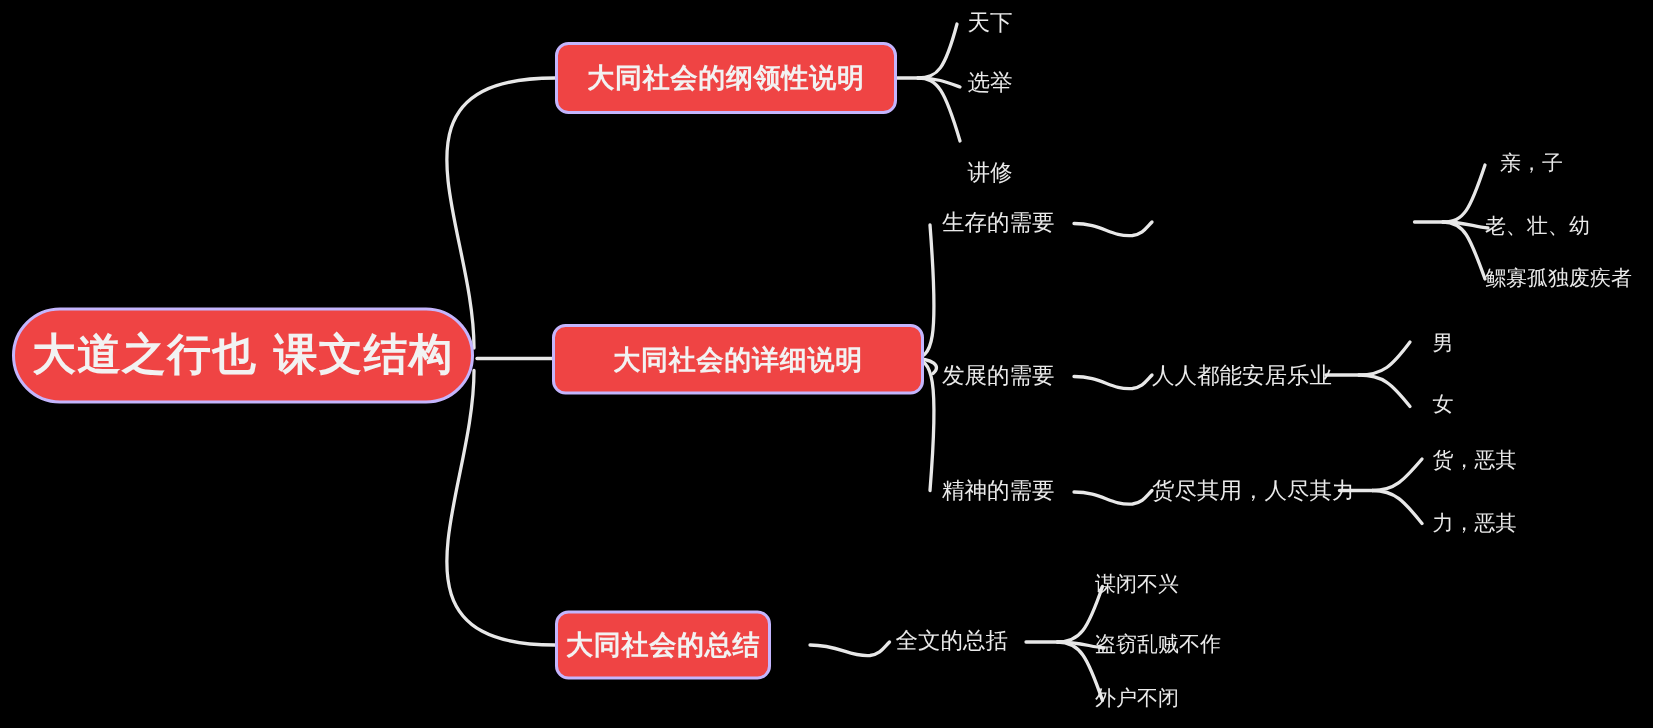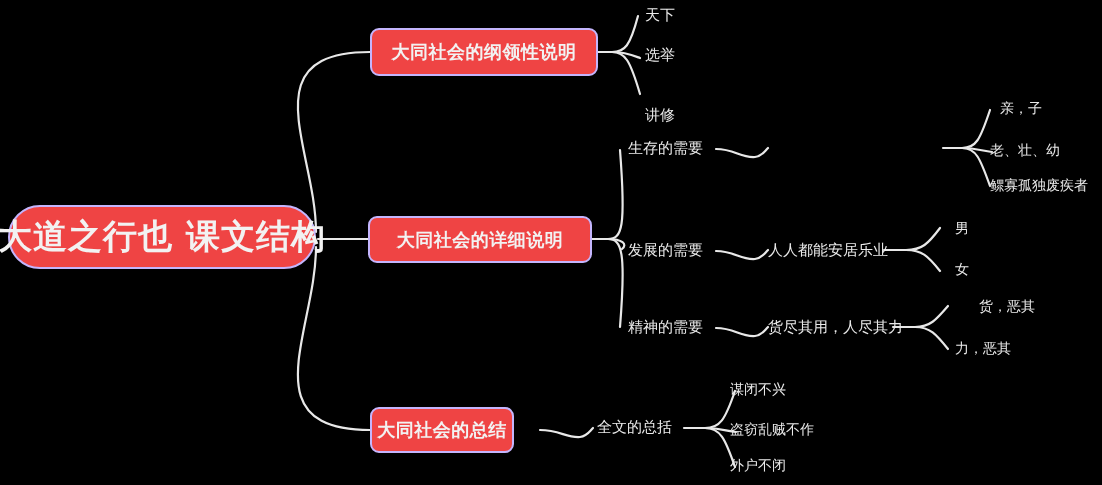--- a/index.html
+++ b/index.html
@@ -30,21 +30,21 @@
     align-items: center;
     justify-content: center;
     color: #f2f2f2;
     background: #ef4444;
     border: 2px solid #c4b5fd;
     white-space: nowrap;
     letter-spacing: 0.5px;
   }
   .node-root {
     border-radius: 999px;
-    font-size: 34px;
+    font-size: 29px;
     font-weight: 700;
     letter-spacing: 1px;
   }
   .node-branch {
     border-radius: 9px;
     font-size: 18px;
     font-weight: 600;
   }
   .node-text {
     position: absolute;
@@ -127,21 +127,21 @@
   <div class="node-text t-leaf" style="left:645px; top:6px;align-items:flex-end;">
     <span>天下</span>
   </div>
   <div class="node-text t-leaf" style="left:645px; top:46px;">
     <span>选举</span>
   </div>
   <div class="node-text t-leaf" style="left:645px; top:83px;margin-top:23px;">
     <span>讲修</span>
   </div>
 
-  <div class="node-box node-branch" style="left:368px; top:216px; width:224px; height:47px;">
+  <div class="node-box node-branch" style="left:368px; top:216px; width:248px; height:47px;">
     <span>大同社会的详细说明</span>
   </div>
 
   <div class="node-text t-sub" style="left:628px; top:139px;">
     <span>生存的需要</span>
   </div>
   <div class="node-text t-leaf-sm" style="left:1000px; top:100px;">
     <span>亲，子</span>
   </div>
   <div class="node-text t-leaf-sm" style="left:990px; top:142px;">
@@ -163,21 +163,21 @@
   <div class="node-text t-leaf-sm" style="left:955px; top:261px;">
     <span>女</span>
   </div>
 
   <div class="node-text t-sub" style="left:628px; top:318px;text-align:right;">
     <span>精神的需要</span>
   </div>
   <div class="node-text t-sub" style="left:768px; top:318px;">
     <span>货尽其用，人尽其力</span>
   </div>
-  <div class="node-text t-leaf-sm" style="left:955px; top:298px;margin-left:24px;">
+  <div class="node-text t-leaf-sm" style="left:955px; top:298px;">
     <span>货，恶其</span>
   </div>
   <div class="node-text t-leaf-sm" style="left:955px; top:340px;">
     <span>力，恶其</span>
   </div>
 
   <div class="node-box node-branch" style="left:370px; top:407px; width:144px; height:46px;">
     <span>大同社会的总结</span>
   </div>
 

